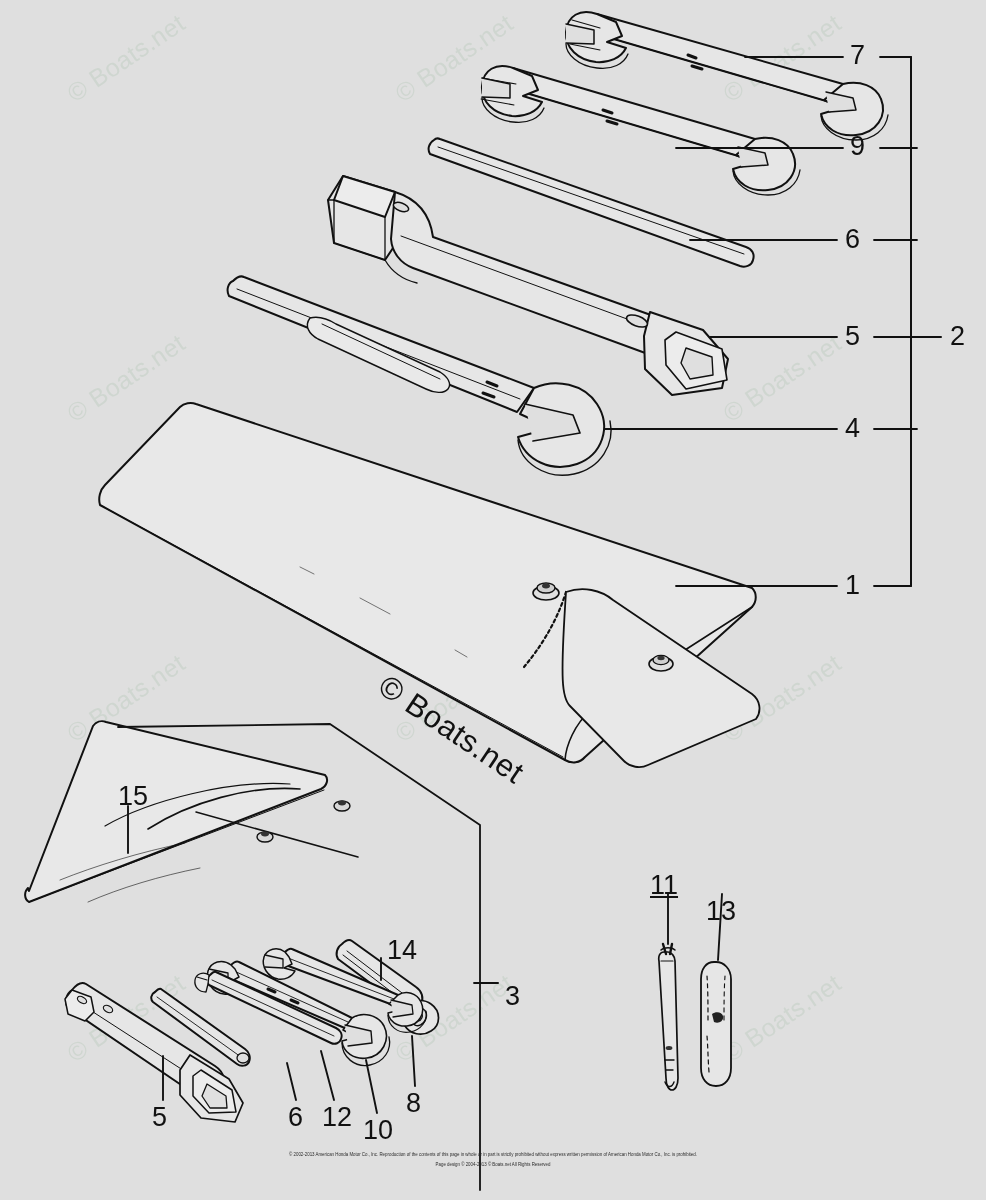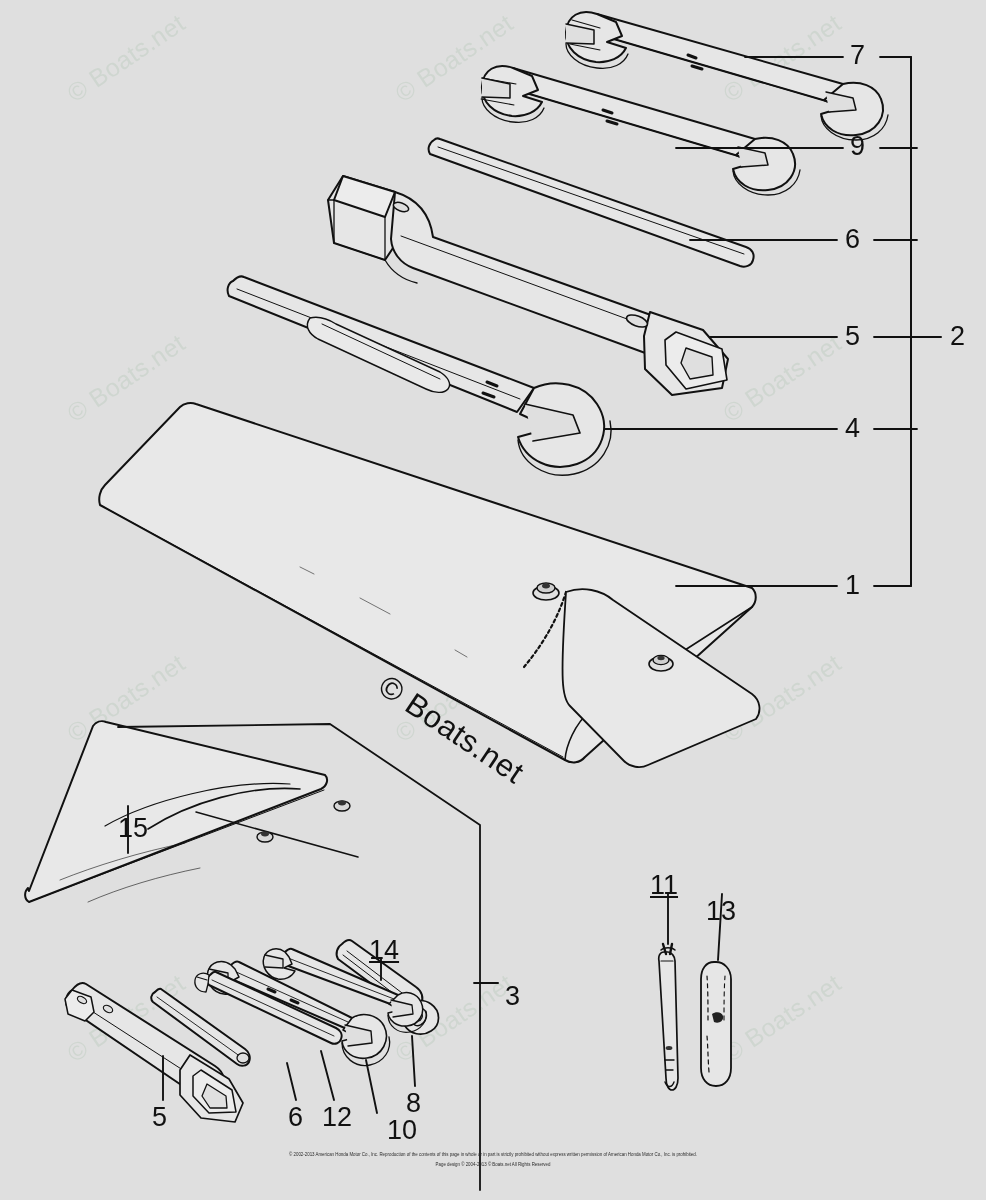--- a/index.html
+++ b/index.html
@@ -321,30 +321,30 @@
   </svg>
 
   <div class="callout" style="left:850px;top:42px;">7</div>
   <div class="callout" style="left:850px;top:133px;">9</div>
   <div class="callout" style="left:845px;top:226px;">6</div>
   <div class="callout" style="left:845px;top:323px;">5</div>
   <div class="callout" style="left:950px;top:323px;">2</div>
   <div class="callout" style="left:845px;top:415px;">4</div>
   <div class="callout" style="left:845px;top:572px;">1</div>
 
-  <div class="callout" style="left:118px;top:815px;text-align:center;">15</div>
-  <div class="callout" style="left:369px;top:937px;text-decoration:underline;">14</div>
+  <div class="callout" style="left:118px;top:783px;text-align:center;">15</div>
+  <div class="callout" style="left:387px;top:937px;">14</div>
   <div class="callout" style="left:505px;top:983px;">3</div>
   <div class="callout" style="left:650px;top:872px;text-decoration:underline;">11</div>
   <div class="callout" style="left:706px;top:872px;margin-top:26px;">13</div>
 
   <div class="callout" style="left:152px;top:1104px;">5</div>
   <div class="callout" style="left:288px;top:1104px;">6</div>
   <div class="callout" style="left:322px;top:1104px;">12</div>
-  <div class="callout" style="left:363px;top:1117px;margin-left:24px;">10</div>
+  <div class="callout" style="left:363px;top:1117px;">10</div>
   <div class="callout" style="left:406px;top:1090px;">8</div>
 
   <svg class="layer" viewBox="0 0 986 1200">
     <g fill="none" stroke="#111" stroke-width="1.9" stroke-linecap="round">
       <path d="M128,806 L128,853"></path>
       <path d="M381,958 L381,980"></path>
       <path d="M668,894 L668,944"></path>
       <path d="M722,894 L718,960"></path>
       <path d="M163,1100 L163,1056"></path>
       <path d="M296,1100 L287,1063"></path>

